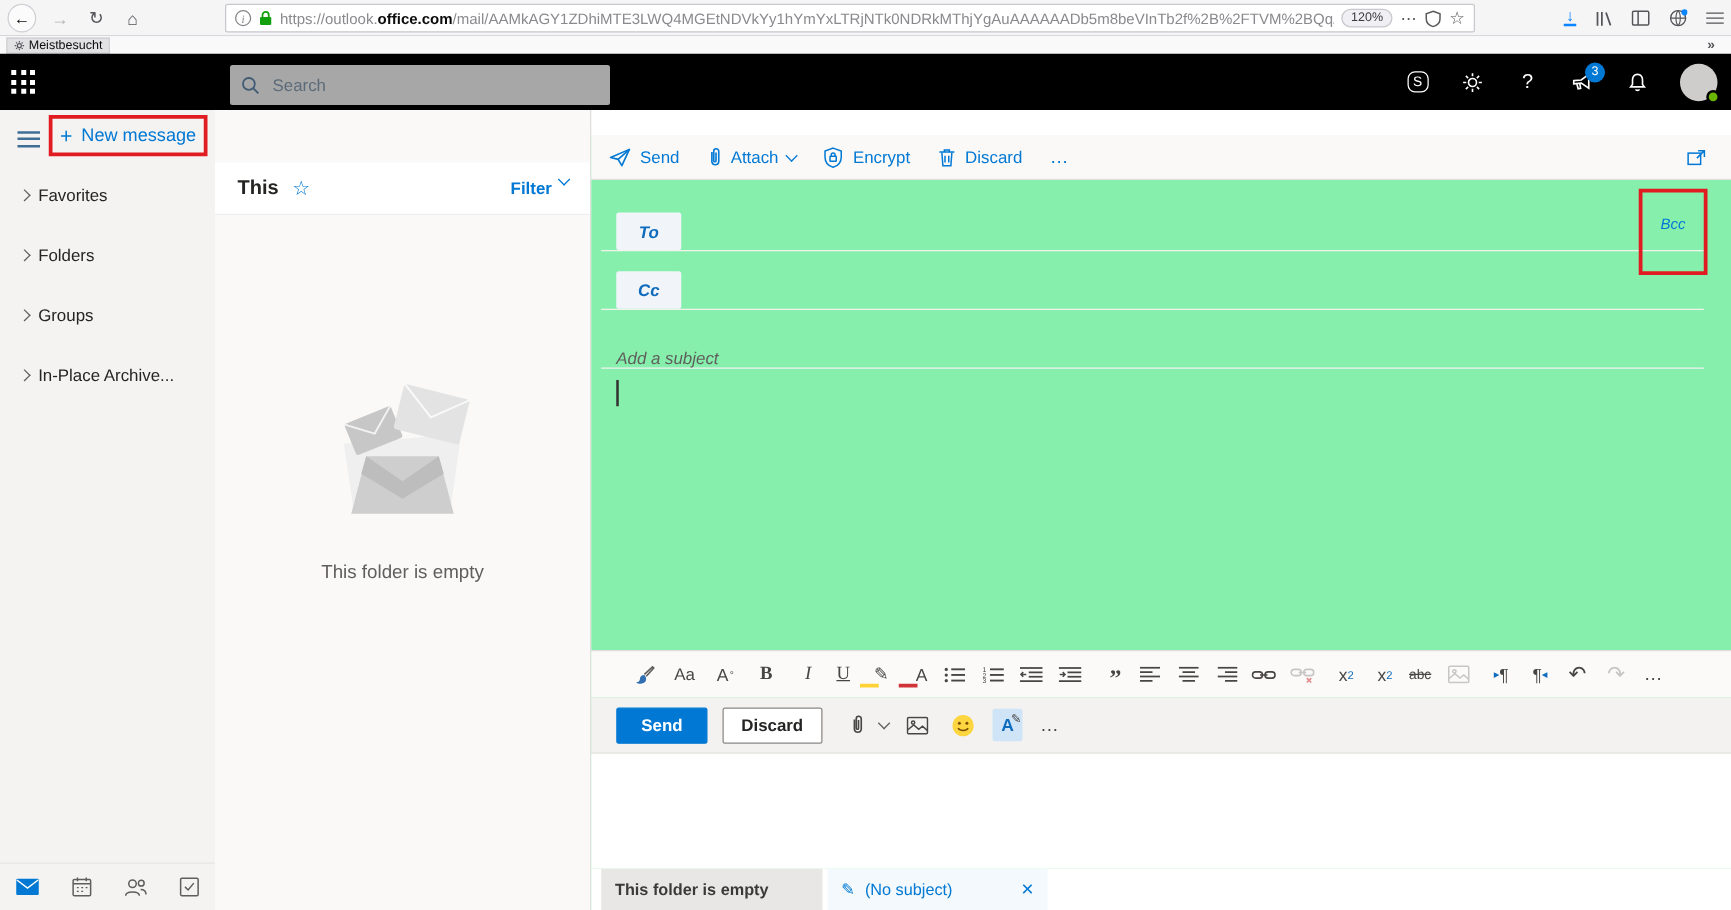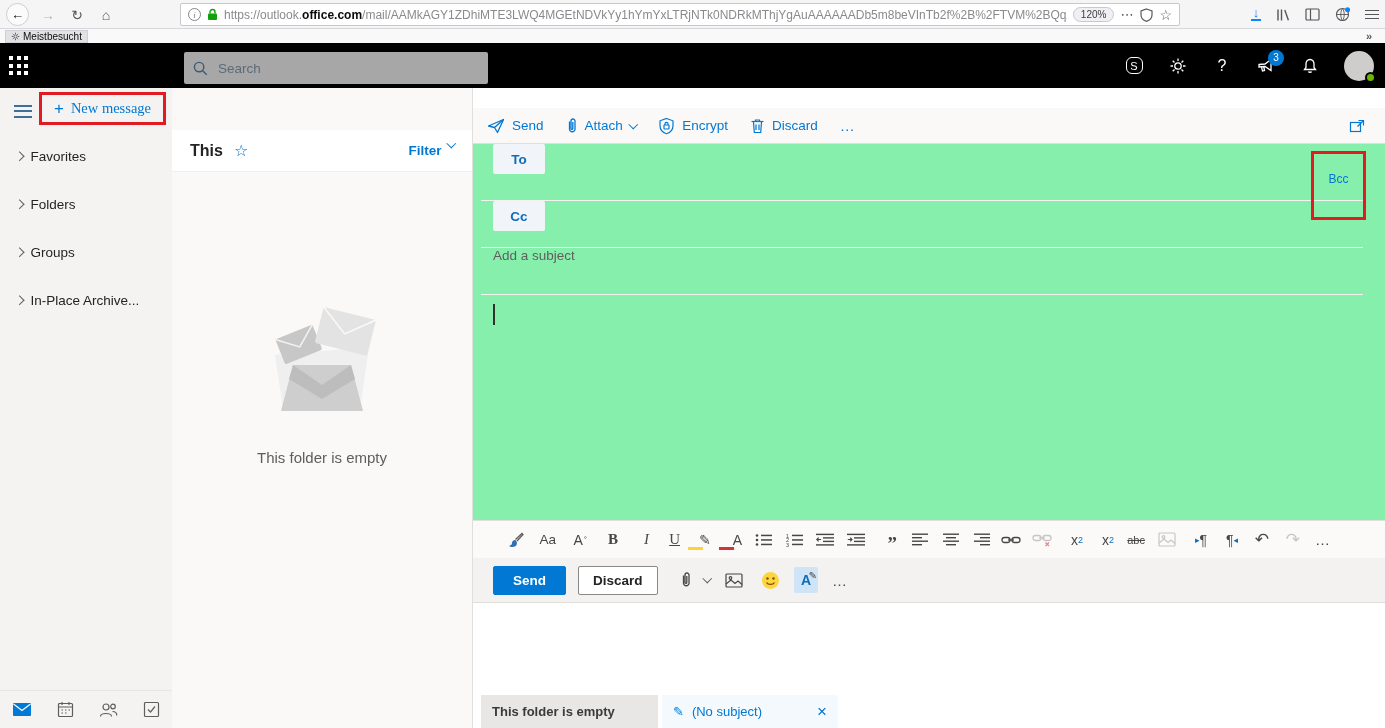--- a/index.html
+++ b/index.html
@@ -51,21 +51,21 @@
   .sidebar{width:172px;background:#f4f3f1;position:relative;flex:none;}
   .list-panel{width:301px;background:#faf9f8;border-right:1px solid #e1dfdd;position:relative;flex:none;display:flex;flex-direction:column;}
   .compose{flex:1;background:#86efac;display:flex;flex-direction:column;position:relative;margin-top:20px;}
 
   
   .sb-top{position:relative;height:44px;}
   .sb-burger{position:absolute;left:14px;top:13px;}
   .annot{border:3px solid #e11b22;}
   .newmsg-annot{position:absolute;left:39px;top:4px;width:127px;height:33px;display:flex;align-items:center;justify-content:center;gap:7px;}
   .newmsg-plus{color:#0078d4;font-size:17px;font-weight:400;line-height:1;}
-  .newmsg-label{color:#0078d4;font-size:14.5px;font-family:Liberation Serif, serif;}
+  .newmsg-label{color:#0078d4;font-size:14.5px;}
   .sb-items{margin-top:0;}
   .sb-item{height:48px;display:flex;align-items:center;padding-left:16px;cursor:pointer;}
   .chev{display:inline-block;width:6.5px;height:6.5px;border-right:1.4px solid #605e5c;border-bottom:1.4px solid #605e5c;transform:rotate(-45deg);}
   .chev.blue{border-color:#0078d4;}
   .chev.down{transform:rotate(45deg);margin-top:-3px;}
   .sb-item .label{margin-left:8px;font-weight:400;font-size:13.5px;color:#252423;}
   .sb-modules{position:absolute;left:0;right:0;bottom:0;height:38px;border-top:1px solid #e8e6e4;display:flex;align-items:center;gap:23px;padding-left:12px;}
   .mod-ic{width:20px;height:20px;display:flex;align-items:center;justify-content:center;}
 
   
@@ -75,21 +75,21 @@
   .filter{margin-left:auto;display:flex;align-items:flex-start;gap:6px;color:#0078d4;font-weight:700;font-size:13.5px;}
   .empty-state{flex:1;display:flex;flex-direction:column;align-items:center;padding-top:135px;}
   .empty-text{margin-top:30px;color:#605e5c;font-size:15px;}
 
   
   .ct{height:36px;background:#faf9f8;border-bottom:1px solid #e1dfdd;display:flex;align-items:center;padding-left:14px;gap:22px;flex:none;}
   .ct-item{display:flex;align-items:center;gap:7px;color:#0078d4;font-size:13.5px;cursor:pointer;}
   .ct-more{color:#0078d4;font-size:15px;letter-spacing:1px;}
   .ct-popout{margin-left:auto;margin-right:20px;display:flex;align-items:center;}
   .fields{flex:none;position:relative;}
-  .frow{margin-left:8px;margin-right:22px;display:flex;align-items:flex-start;position:relative;}
+  .frow{margin-left:8px;margin-right:22px;display:flex;align-items:flex-end;position:relative;font-style:italic;}
   .frow.to{height:57px;border-bottom:1px solid #f3f2f1;}
   .frow.cc{height:47px;border-bottom:1px solid #f3f2f1;}
   .frow.subject{height:47px;border-bottom:1px solid #f3f2f1;}
   .recip-chip{width:52px;height:30px;margin-left:12px;background:#f1f5fa;border-radius:2px;color:#0f6cbd;font-weight:700;font-size:13.5px;display:flex;align-items:center;justify-content:center;}
   .recip-area{flex:1;height:100%;}
   .bcc-annot{position:absolute;right:-3px;top:7px;width:55px;height:69px;z-index:5;display:flex;justify-content:center;align-items:flex-start;padding-top:18px;background:transparent;}
   .bcc-link{color:#0078d4;font-size:12px;}
   .subject-ph{margin-left:12px;color:#605e5c;font-size:13.5px;}
   .body-area{flex:1;position:relative;}
   .caret{position:absolute;left:20px;top:9px;width:1.5px;height:21px;background:#323130;}

